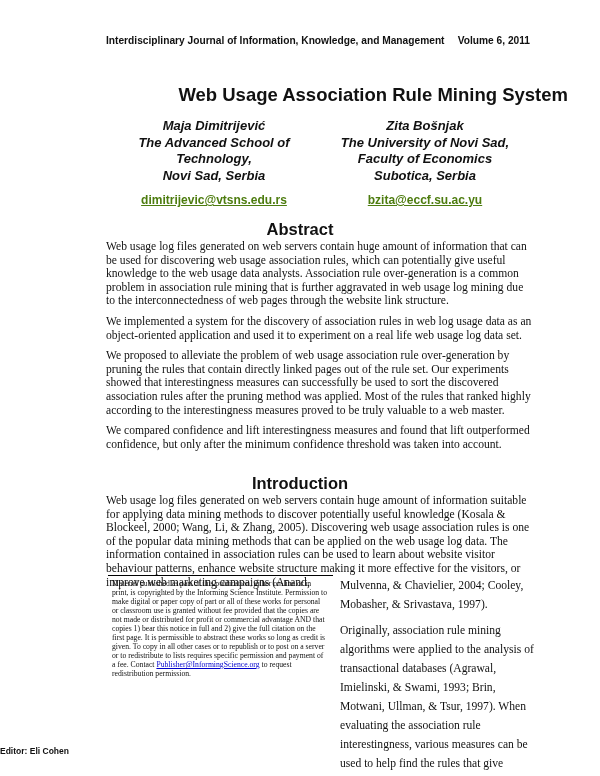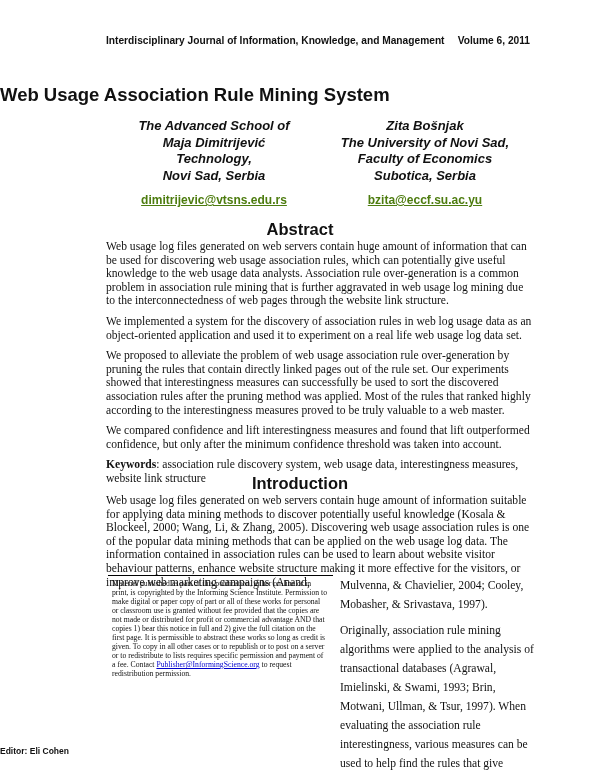--- a/index.html
+++ b/index.html
@@ -1,20 +1,20 @@
 <!DOCTYPE html>
 <html><head>
 <meta charset="utf-8">
 <style>
   html, body { margin: 0; padding: 0; background: #ffffff; }
   body { width: 600px; height: 776px; position: relative; overflow: hidden; color: #111; }
   .sans { font-family: "Liberation Sans", "DejaVu Sans", sans-serif; }
   .serif { font-family: "Liberation Serif", "DejaVu Serif", serif; }
   .header { position: absolute; top: 35px; left: 106px; width: 424px; font-size: 10.2px; font-weight: bold; display: flex; justify-content: space-between; }
-  .title { position: absolute; top: 84px; left: 0; width: 568px; text-align: left; font-size: 18.5px; font-weight: bold; }
+  .title { position: absolute; top: 84px; left: 0; width: 568px; text-align: right; font-size: 18.5px; font-weight: bold; }
   .author { position: absolute; top: 118px; width: 200px; text-align: center; font-size: 13px; font-weight: bold; font-style: italic; line-height: 16.5px; }
   .author.a1 { left: 114px; }
   .author.a2 { left: 325px; }
   .email { position: absolute; top: 193px; width: 200px; text-align: center; font-size: 12px; font-weight: bold; }
   .email a { color: #4d7c0f; text-decoration: underline; }
   .email.e1 { left: 114px; }
   .email.e2 { left: 325px; }
   .h2 { position: absolute; left: 0; width: 600px; text-align: center; font-size: 16.5px; font-weight: bold; }
   .body { position: absolute; left: 106px; width: 426px; font-size: 11.6px; line-height: 13.6px; }
   .body p { margin: 0 0 7px 0; }
@@ -31,22 +31,22 @@
 <body>
 
 <div class="header sans">
   <span>Interdisciplinary Journal of Information, Knowledge, and Management</span>
   <span>Volume 6, 2011</span>
 </div>
 
 <div class="title sans">Web Usage Association Rule Mining System</div>
 
 <div class="author a1 sans">
+  <div>Maja Dimitrijević</div>
   <div>The Advanced School of</div>
-  <div>Maja Dimitrijević</div>
   <div>Technology,</div>
   <div>Novi Sad, Serbia</div>
 </div>
 <div class="author a2 sans">
   <div>Zita Bošnjak</div>
   <div>The University of Novi Sad,</div>
   <div>Faculty of Economics</div>
   <div>Subotica, Serbia</div>
 </div>
 
@@ -57,21 +57,20 @@
   <a>bzita@eccf.su.ac.yu</a>
 </div>
 
 <div class="h2 sans" style="top:220px;">Abstract</div>
 
 <div class="body serif abstract-block">
   <p>Web usage log files generated on web servers contain huge amount of information that can be used for discovering web usage association rules, which can potentially give useful knowledge to the web usage data analysts. Association rule over-generation is a common problem in association rule mining that is further aggravated in web usage log mining due to the interconnectedness of web pages through the website link structure.</p>
   <p>We implemented a system for the discovery of association rules in web log usage data as an object-oriented application and used it to experiment on a real life web usage log data set.</p>
   <p>We proposed to alleviate the problem of web usage association rule over-generation by pruning the rules that contain directly linked pages out of the rule set. Our experiments showed that interestingness measures can successfully be used to sort the discovered association rules after the pruning method was applied. Most of the rules that ranked highly according to the interestingness measures proved to be truly valuable to a web master.</p>
   <p>We compared confidence and lift interestingness measures and found that lift outperformed confidence, but only after the minimum confidence threshold was taken into account.</p>
-  <p><b>Keywords</b><span>: association rule discovery system, web usage data, interestingness measures, website link structure</span></p>
 </div>
 
 <div class="h2 sans" style="top:474px;">Introduction</div>
 
 <div class="body serif intro-block">
   <p>Web usage log files generated on web servers contain huge amount of information suitable for applying data mining methods to discover potentially useful knowledge (Kosala &amp; Blockeel, 2000; Wang, Li, &amp; Zhang, 2005). Discovering web usage association rules is one of the popular data mining methods that can be applied on the web usage log data. The information contained in association rules can be used to learn about website visitor behaviour patterns, enhance website structure making it more effective for the visitors, or improve web marketing campaigns (Anand,</p>
 </div>
 
 <div class="footnote-rule"></div>
 <div class="footnote serif">

